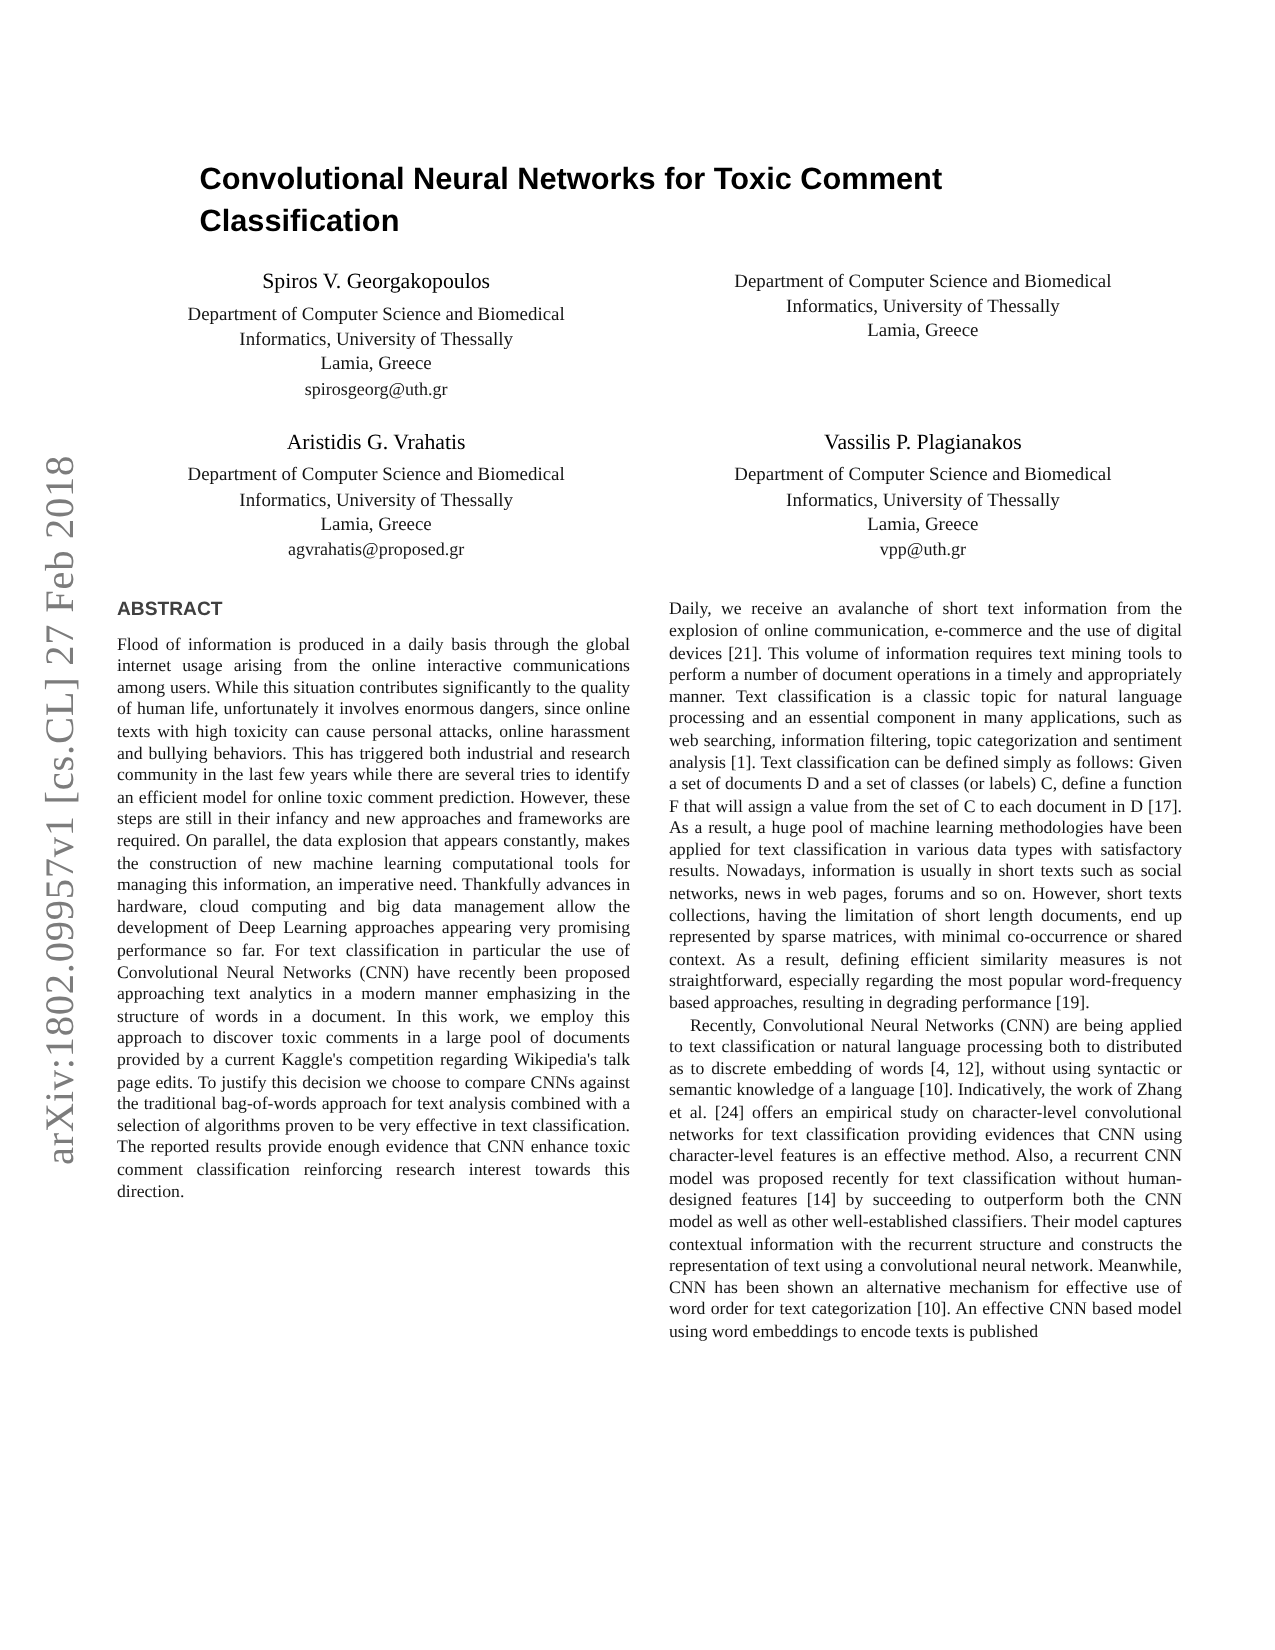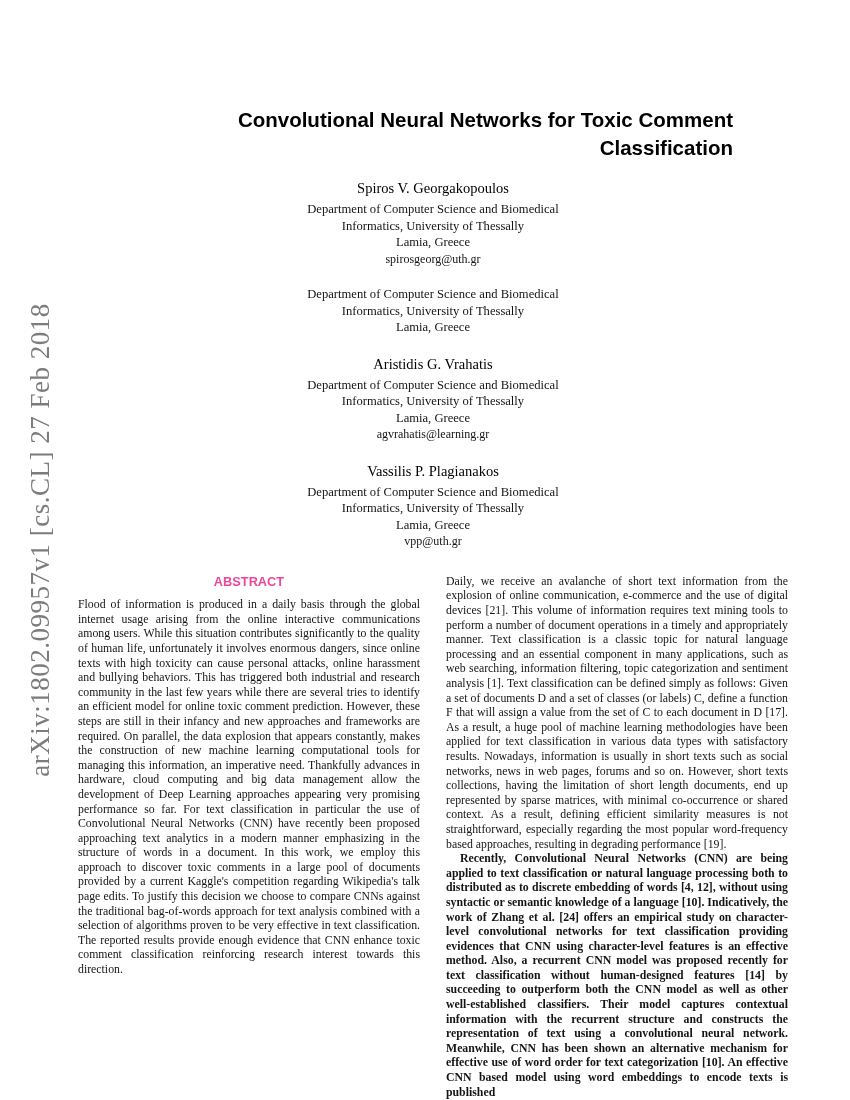--- a/index.html
+++ b/index.html
@@ -19,28 +19,28 @@
   }
   .content {
     position: relative;
     padding: 106px 62px 0 78px;
   }
   .paper-title {
     font-family: "Liberation Sans", sans-serif;
     font-weight: bold;
     font-size: 20.5px;
     line-height: 1.35;
-    text-align: right;
+    text-align: left;
     margin: 0 auto 18px auto;
     max-width: 600px;
     color: #000;
   }
   .authors-grid {
     display: grid;
-    grid-template-columns: 1fr;
+    grid-template-columns: 1fr 1fr;
     row-gap: 22px;
     column-gap: 10px;
     margin-bottom: 24px;
     gap: 19px;
   }
   .author {
     text-align: center;
   }
   .author-name {
     font-size: 14.5px;
@@ -64,22 +64,22 @@
   .col {
     flex: 1 1 0;
     min-width: 0;
   }
   .section-heading {
     font-family: "Liberation Sans", sans-serif;
     font-weight: bold;
     font-size: 12.8px;
     line-height: 1.2;
     margin: 0 0 8px 0;
-    color: #ec4899;
-    text-align: center;
+    color: #404040;
+    text-align: left;
   }
   .section-heading .sec-num {
     display: inline-block;
     margin-right: 12px;
   }
   .keywords-heading {
     margin-top: 52px;
   }
   .body-text {
     font-size: 11.8px;
@@ -87,21 +87,20 @@
     text-align: justify;
     margin: 0;
     hyphens: auto;
     -webkit-hyphens: auto;
   }
   .body-text + .body-text {
     margin-top: 0;
   }
   .indent {
     text-indent: 14px;
-    font-weight: bold;
   }
   .arxiv-watermark {
     position: absolute;
     top: 540px;
     left: 40px;
     transform: translate(-50%, -50%) rotate(-90deg);
     transform-origin: center center;
     white-space: nowrap;
     font-family: "Liberation Serif", serif;
     font-size: 27px;
@@ -134,21 +133,21 @@
         <div class="author-aff">Department of Computer Science and Biomedical</div>
         <div class="author-aff">Informatics, University of Thessally</div>
         <div class="author-loc">Lamia, Greece</div>
       </div>
 
       <div class="author">
         <div class="author-name">Aristidis G. Vrahatis</div>
         <div class="author-aff">Department of Computer Science and Biomedical</div>
         <div class="author-aff">Informatics, University of Thessally</div>
         <div class="author-loc">Lamia, Greece</div>
-        <div class="author-email">agvrahatis@learning.gr</div>
+        <div class="author-email">agvrahatis@proposed.gr</div>
       </div>
 
       <div class="author">
         <div class="author-name">Vassilis P. Plagianakos</div>
         <div class="author-aff">Department of Computer Science and Biomedical</div>
         <div class="author-aff">Informatics, University of Thessally</div>
         <div class="author-loc">Lamia, Greece</div>
         <div class="author-email">vpp@uth.gr</div>
       </div>
 

